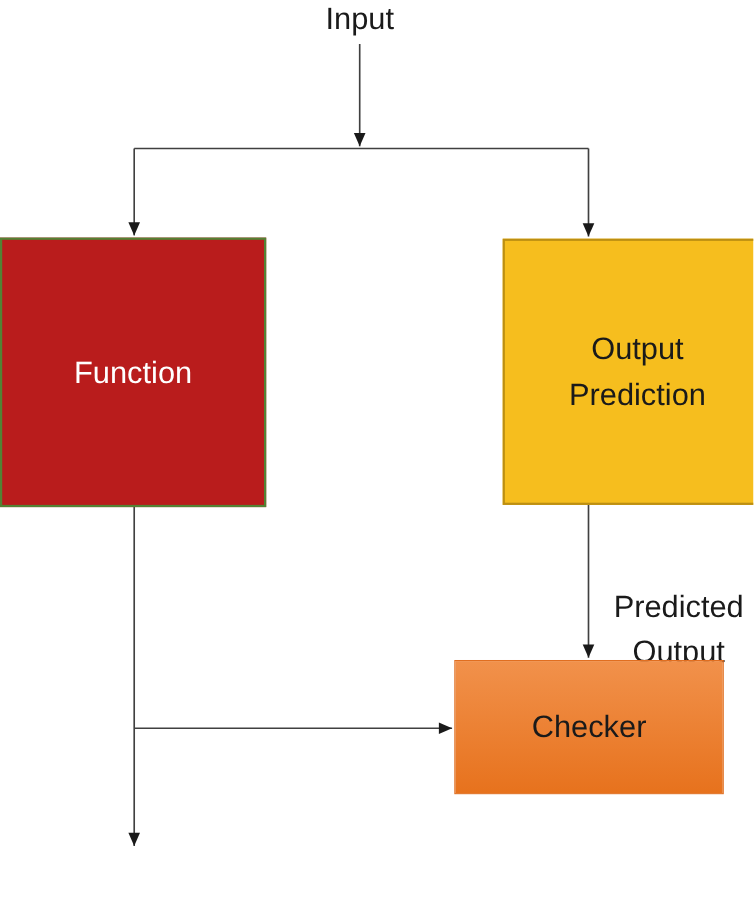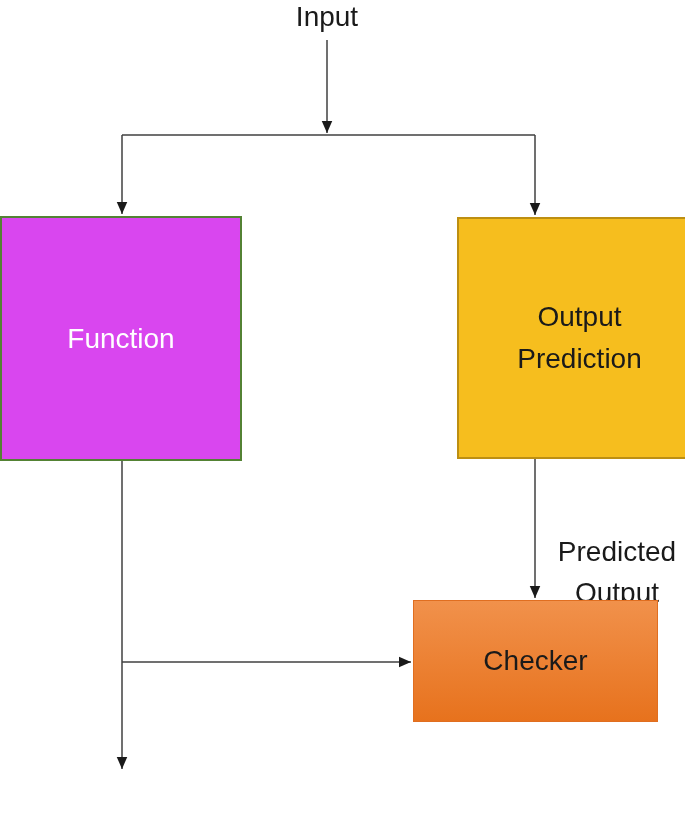--- a/index.html
+++ b/index.html
@@ -13,21 +13,21 @@
   .connectors{position:absolute;left:0;top:0;width:685px;height:816px;}
   .node{
     position:absolute;
     display:flex;align-items:center;justify-content:center;
     text-align:center;
     font-size:28px;
     box-sizing:border-box;
   }
   .node-function{
     left:0px;top:216px;width:242px;height:245px;
-    background:#d946ef;
+    background:#b91c1c;
     border:2px solid #538234;
     color:#ffffff;
   }
   .node-output-prediction{
     left:413px;top:217px;width:245px;height:242px;
     background:#F6BE1E;
     border:2px solid #BD8F12;
     color:#1a1a1a;
     margin-left:44px;
   }

